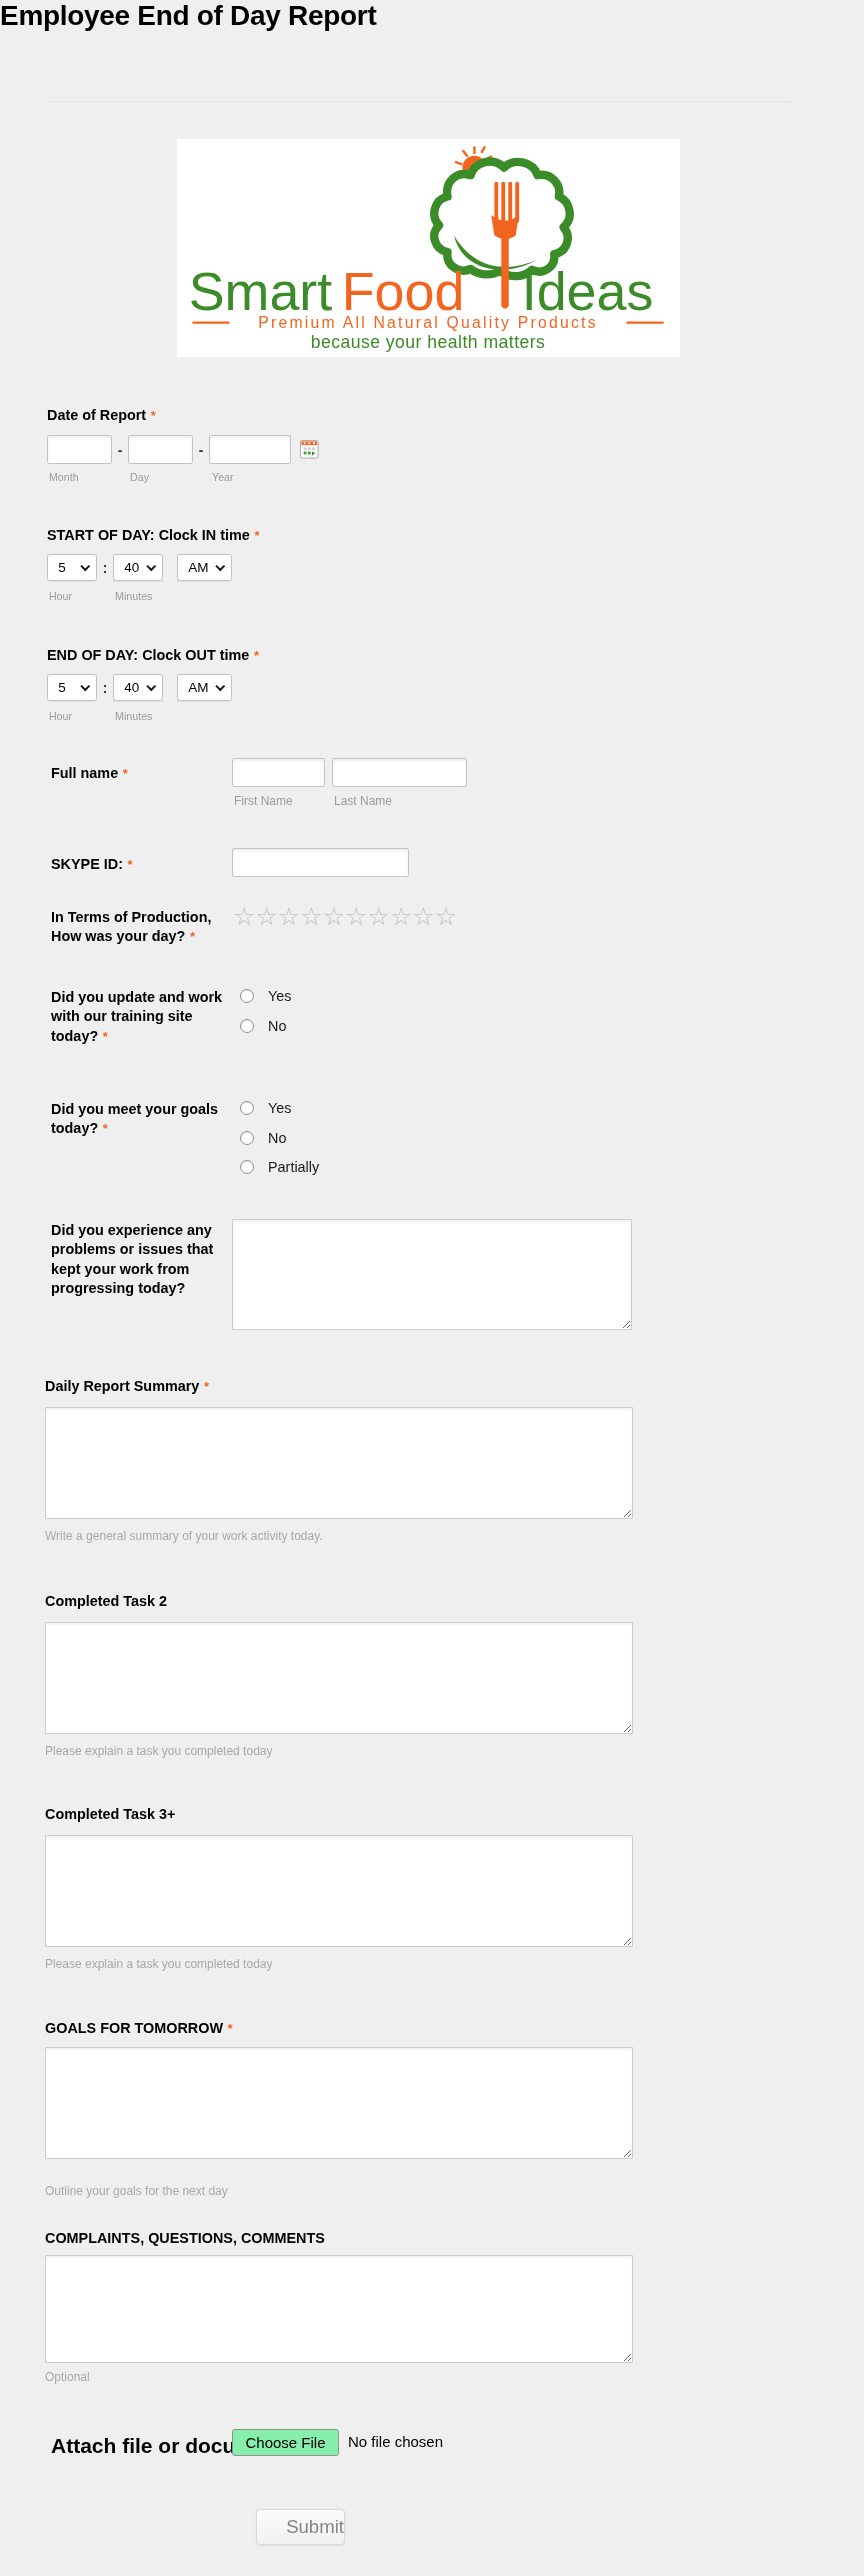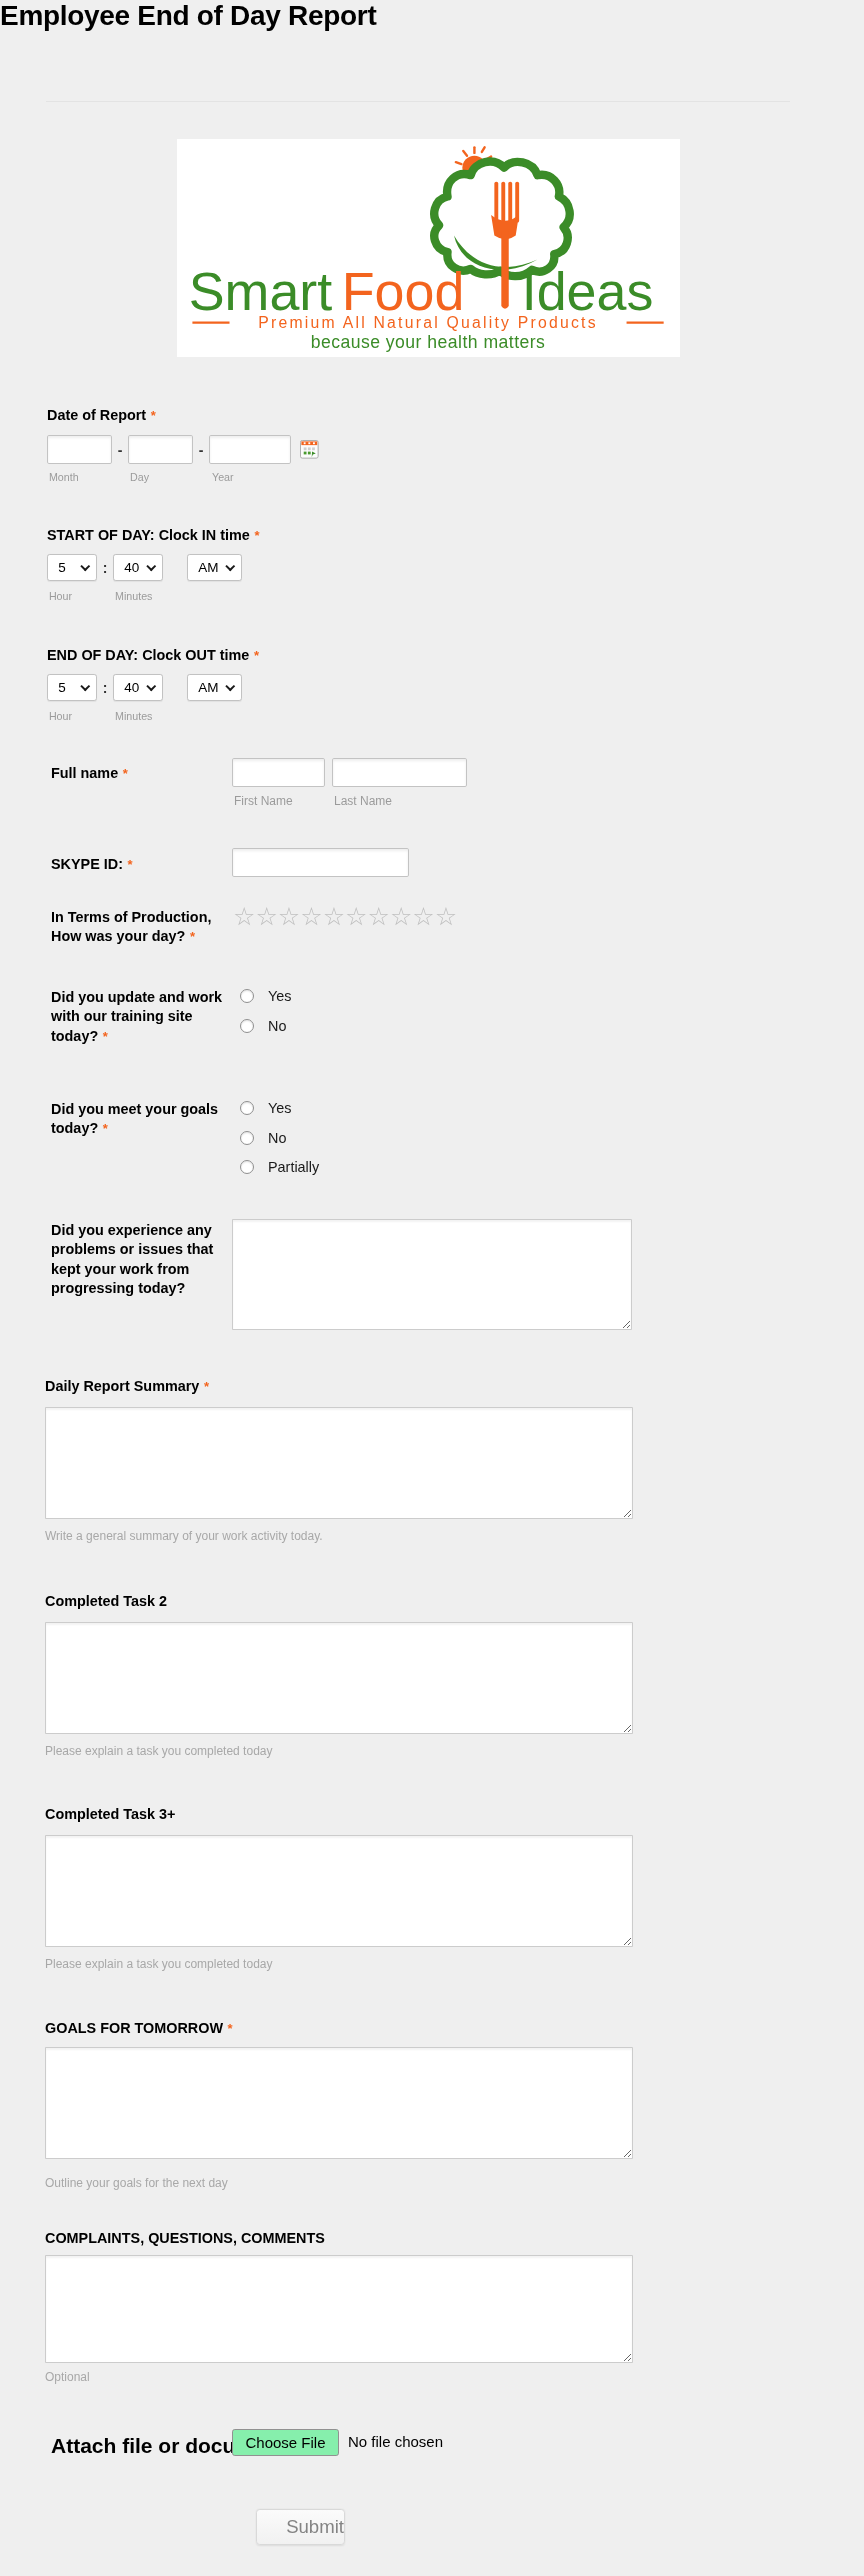--- a/index.html
+++ b/index.html
@@ -110,21 +110,21 @@
   #date-sub-day   { left:83px; top:65px; }
   #date-sub-year  { left:165px;top:65px; }
   .w70 { width:65px; } .w88 { width:82px; }
 
   #sec-clockin  { left:47px; top:526px; }
   #sec-clockout { left:47px; top:646px; }
   .clock-label  { left:0; top:0; white-space:nowrap; }
   .clock-row    { left:0; top:28px; }
   .clock-sub-hour { left:1.9px; top:64px; }
   .clock-sub-min  { left:68px; top:64px; }
-  .sel-hour { width:50px; } .sel-min { width:50px; margin-right:24px; } .sel-ampm { width:55px; }
+  .sel-hour { width:50px; } .sel-min { width:50px; margin-right:14px; } .sel-ampm { width:55px; }
 
   #sec-fullname { left:51px; top:758px; }
   #fullname-label { left:0; top:5.6px; white-space:nowrap; }
   #name-row { left:181px; top:0; }
   #first-input { width:93px; } #last-input { width:135px; margin-left:6.5px; }
   #sub-first { left:183px; top:36px; }
   #sub-last  { left:283px; top:36px; }
 
   #sec-skype { left:51px; top:848px; }
   #skype-label { left:0; top:7.4px; white-space:nowrap;text-align:right; }
@@ -151,21 +151,21 @@
 
   .fw-label  { left:0; top:0; white-space:nowrap; }
   .fw-ta     { left:0; top:30px; width:588px; height:112px; }
   .fw-helper { left:0; top:152px; }
 
   #sec-summary    { left:45px; top:1377px; }
   #sec-task2      { left:45px; top:1592px; }
   #sec-task3      { left:45px; top:1805px; }
   #sec-goals      { left:45px; top:2019px; }
   #goals-ta       { top:28px; height:112px; }
-  #goals-helper   { top:157px;text-align:center; }
+  #goals-helper   { top:165px;text-align:center; }
   #sec-complaints { left:45px; top:2229px; }
   #complaints-ta  { top:26px; height:108px; }
   #complaints-helper { top:141px; }
 
   #sec-attach { left:51px; top:2429px; }
   #attach-label { left:0; top:7.4px; font-size:21px; white-space:nowrap; }
 </style>
 </head>
 <body>
 

